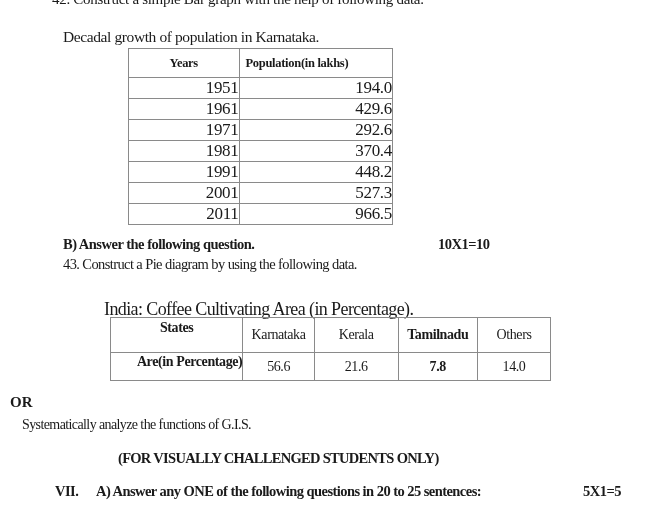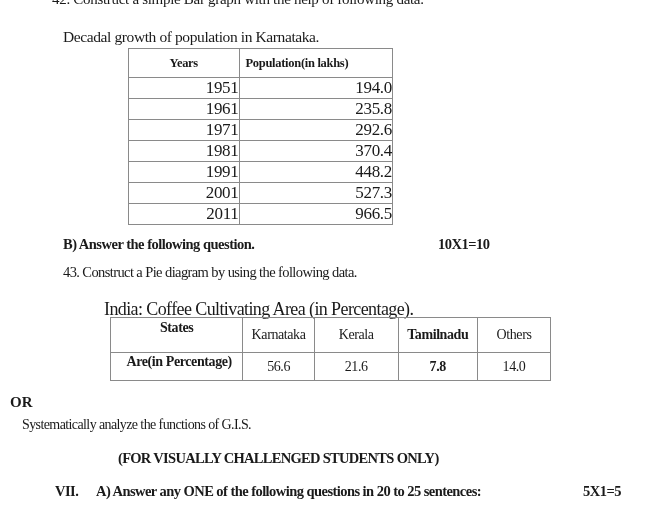--- a/index.html
+++ b/index.html
@@ -61,21 +61,21 @@
       left: 63px; top: 236px;
       font-size: 14.5px; font-weight: bold;
       letter-spacing: -0.5px;
     }
     .marksB {
       left: 438px; top: 236px;
       font-size: 14.5px; font-weight: bold;
       letter-spacing: -0.5px;
     }
     .q43 {
-      left: 63px; top: 264px;
+      left: 63px; top: 256px;
       font-size: 14.5px;
       letter-spacing: -0.6px;
     }
     .caption2 {
       left: 104px; top: 299px;
       font-size: 18px;
       letter-spacing: -0.6px;
     }
     
     #coffee-table { left: 110px; top: 317px; width: 441px; }
@@ -85,21 +85,21 @@
       text-align: center;
     }
     #coffee-table tr.head td { height: 32px; }
     #coffee-table tr.data td { height: 26px; }
     #coffee-table td.rowlabel {
       width: 128px;
       font-weight: bold;
       font-size: 14px;
     }
     #coffee-table tr.head td.rowlabel { vertical-align: top; padding-top: 2px; }
-    #coffee-table tr.data td.rowlabel { text-align: center; padding-left: 5px; vertical-align: top; padding-top: 1px; margin-left: 20px; }
+    #coffee-table tr.data td.rowlabel { text-align: right; padding-left: 5px; vertical-align: top; padding-top: 1px; margin-left: 20px; }
     #coffee-table td.c1 { width: 71px; }
     #coffee-table td.c2 { width: 84px; }
     #coffee-table td.c3 { width: 79px; font-weight: bold; }
     #coffee-table td.c4 { width: 73px; }
 
     .or {
       left: 10px; top: 394px;
       font-size: 15px; font-weight: bold;
     }
     .gis {
@@ -139,21 +139,21 @@
       <tr>
     <th class="col-year">Years</th>
     <th class="col-pop">Population(in lakhs)</th>
   </tr>
   <tr>
     <td class="col-year">1951</td>
     <td class="col-pop">194.0</td>
   </tr>
   <tr>
     <td class="col-year">1961</td>
-    <td class="col-pop">235.8</td>
+    <td class="col-pop">429.6</td>
   </tr>
   <tr>
     <td class="col-year">1971</td>
     <td class="col-pop">292.6</td>
   </tr>
   <tr>
     <td class="col-year">1981</td>
     <td class="col-pop">370.4</td>
   </tr>
   <tr>

